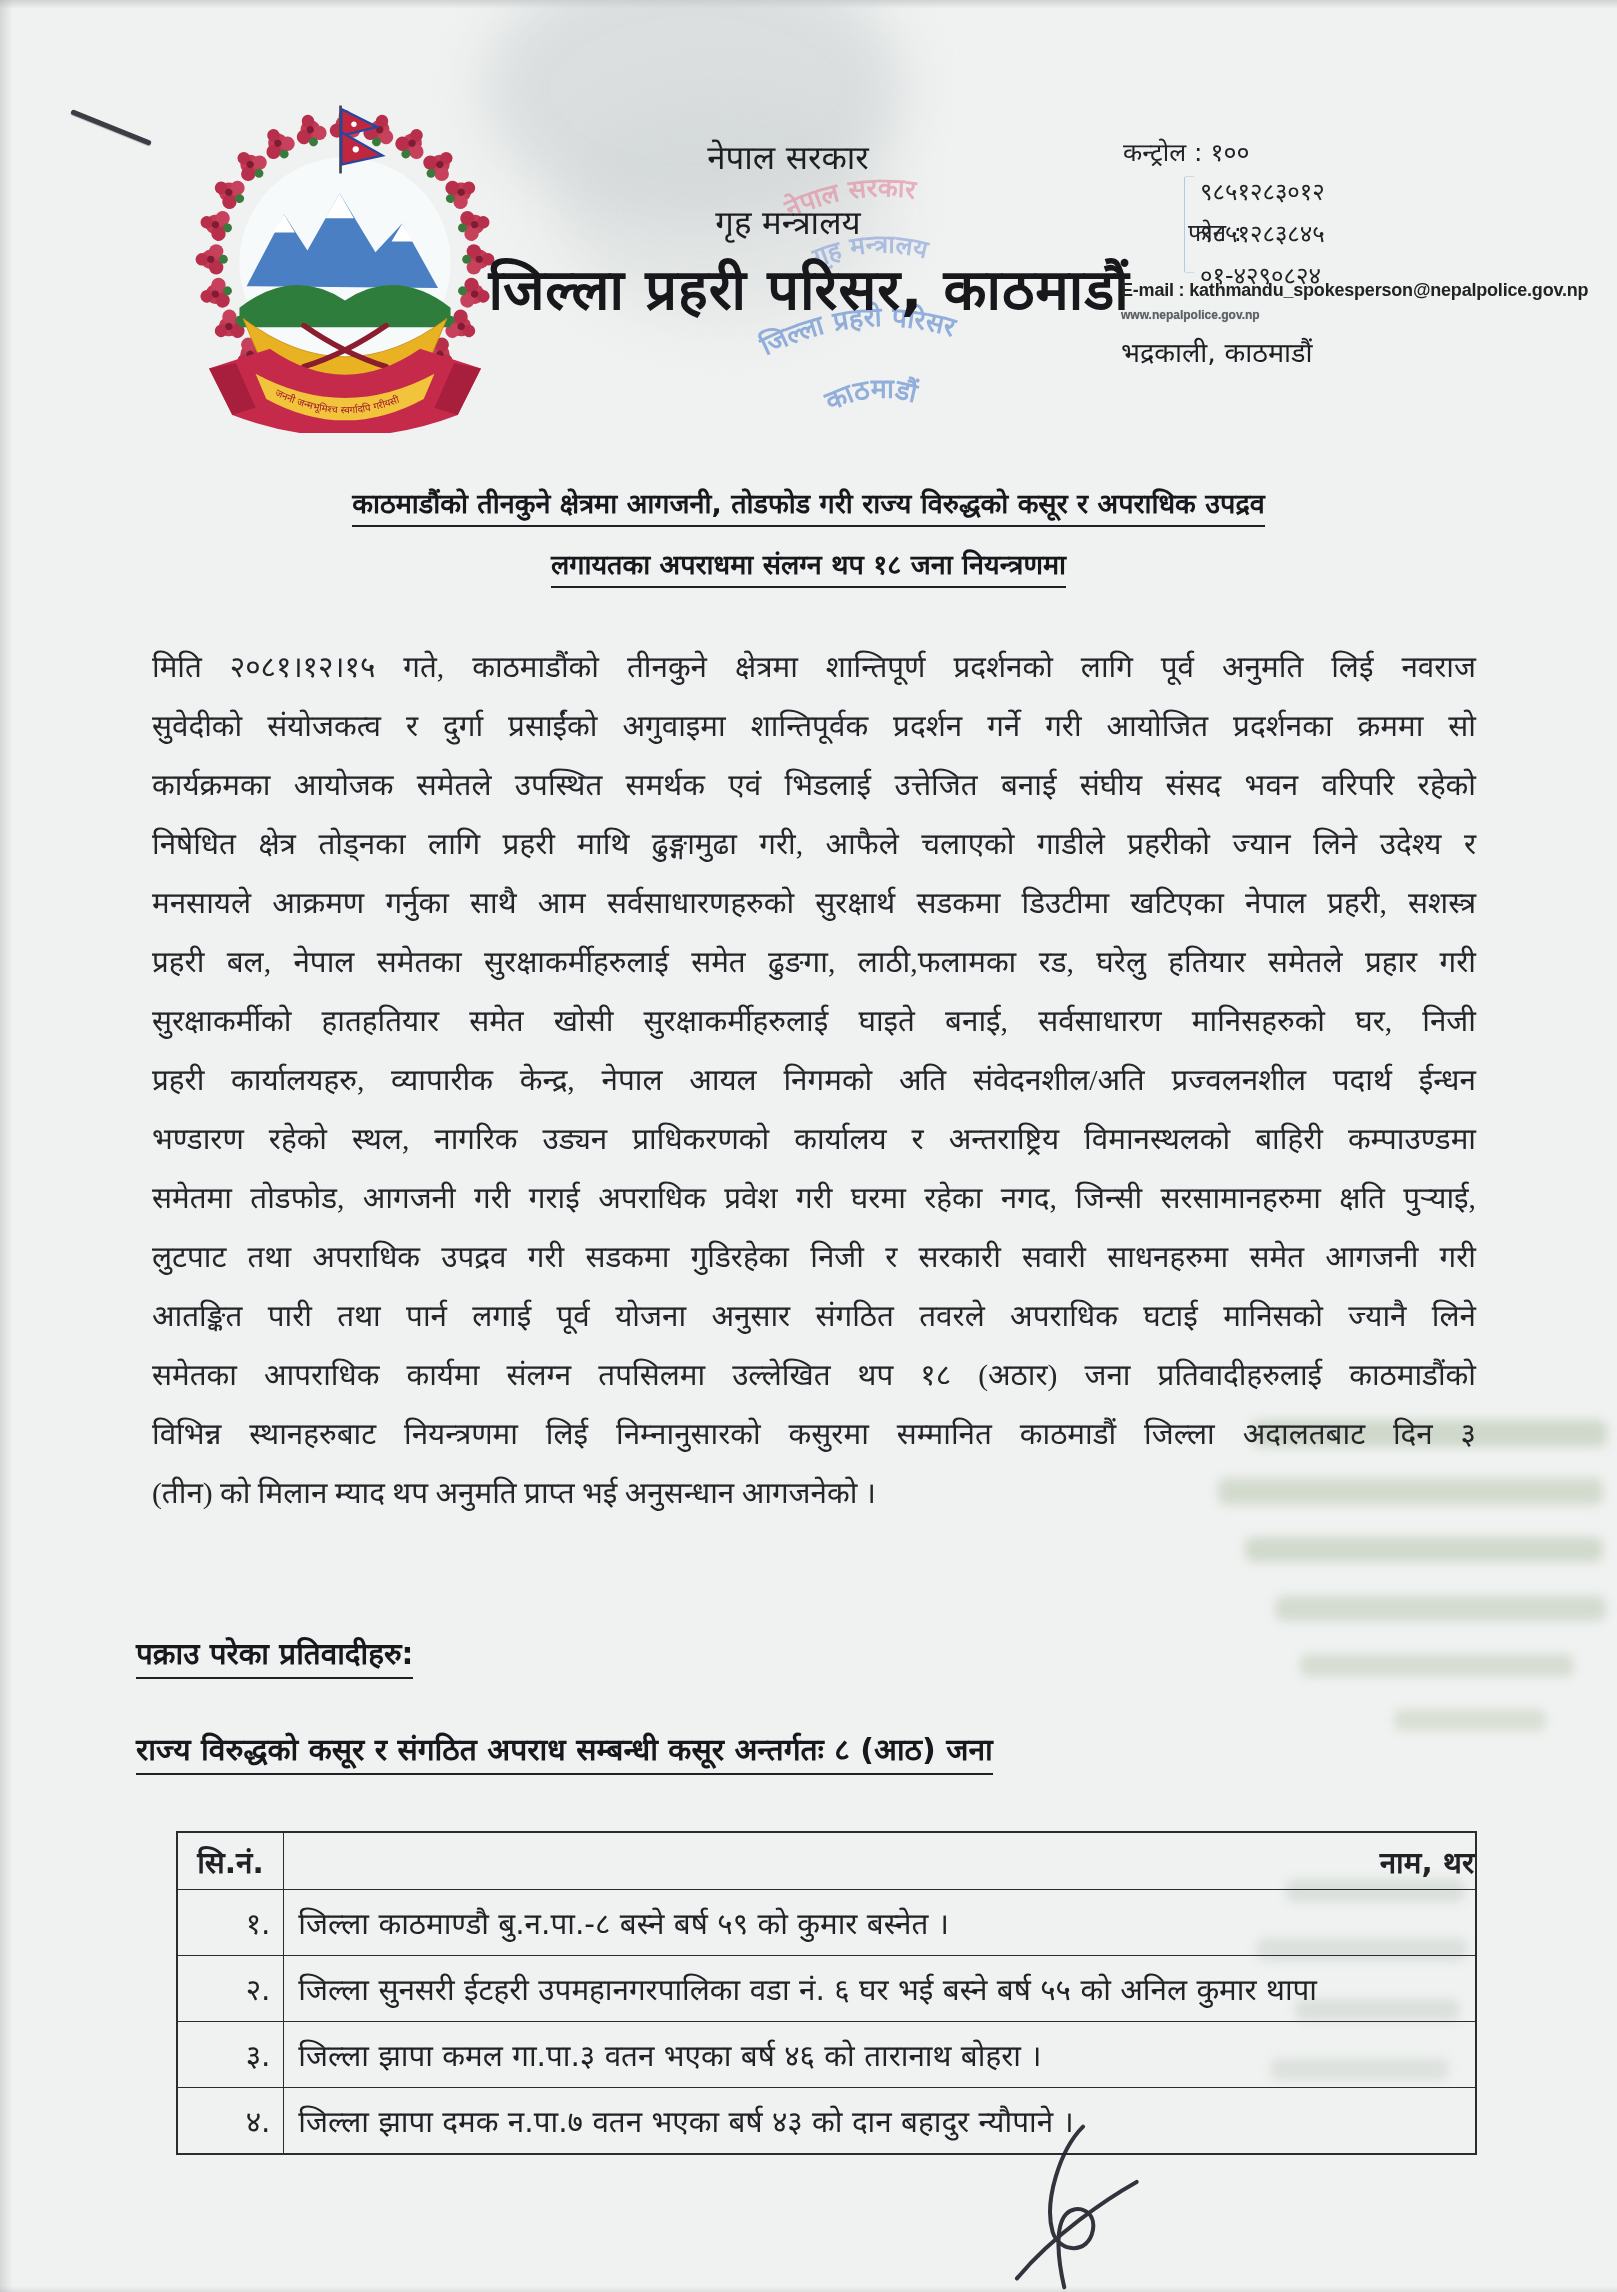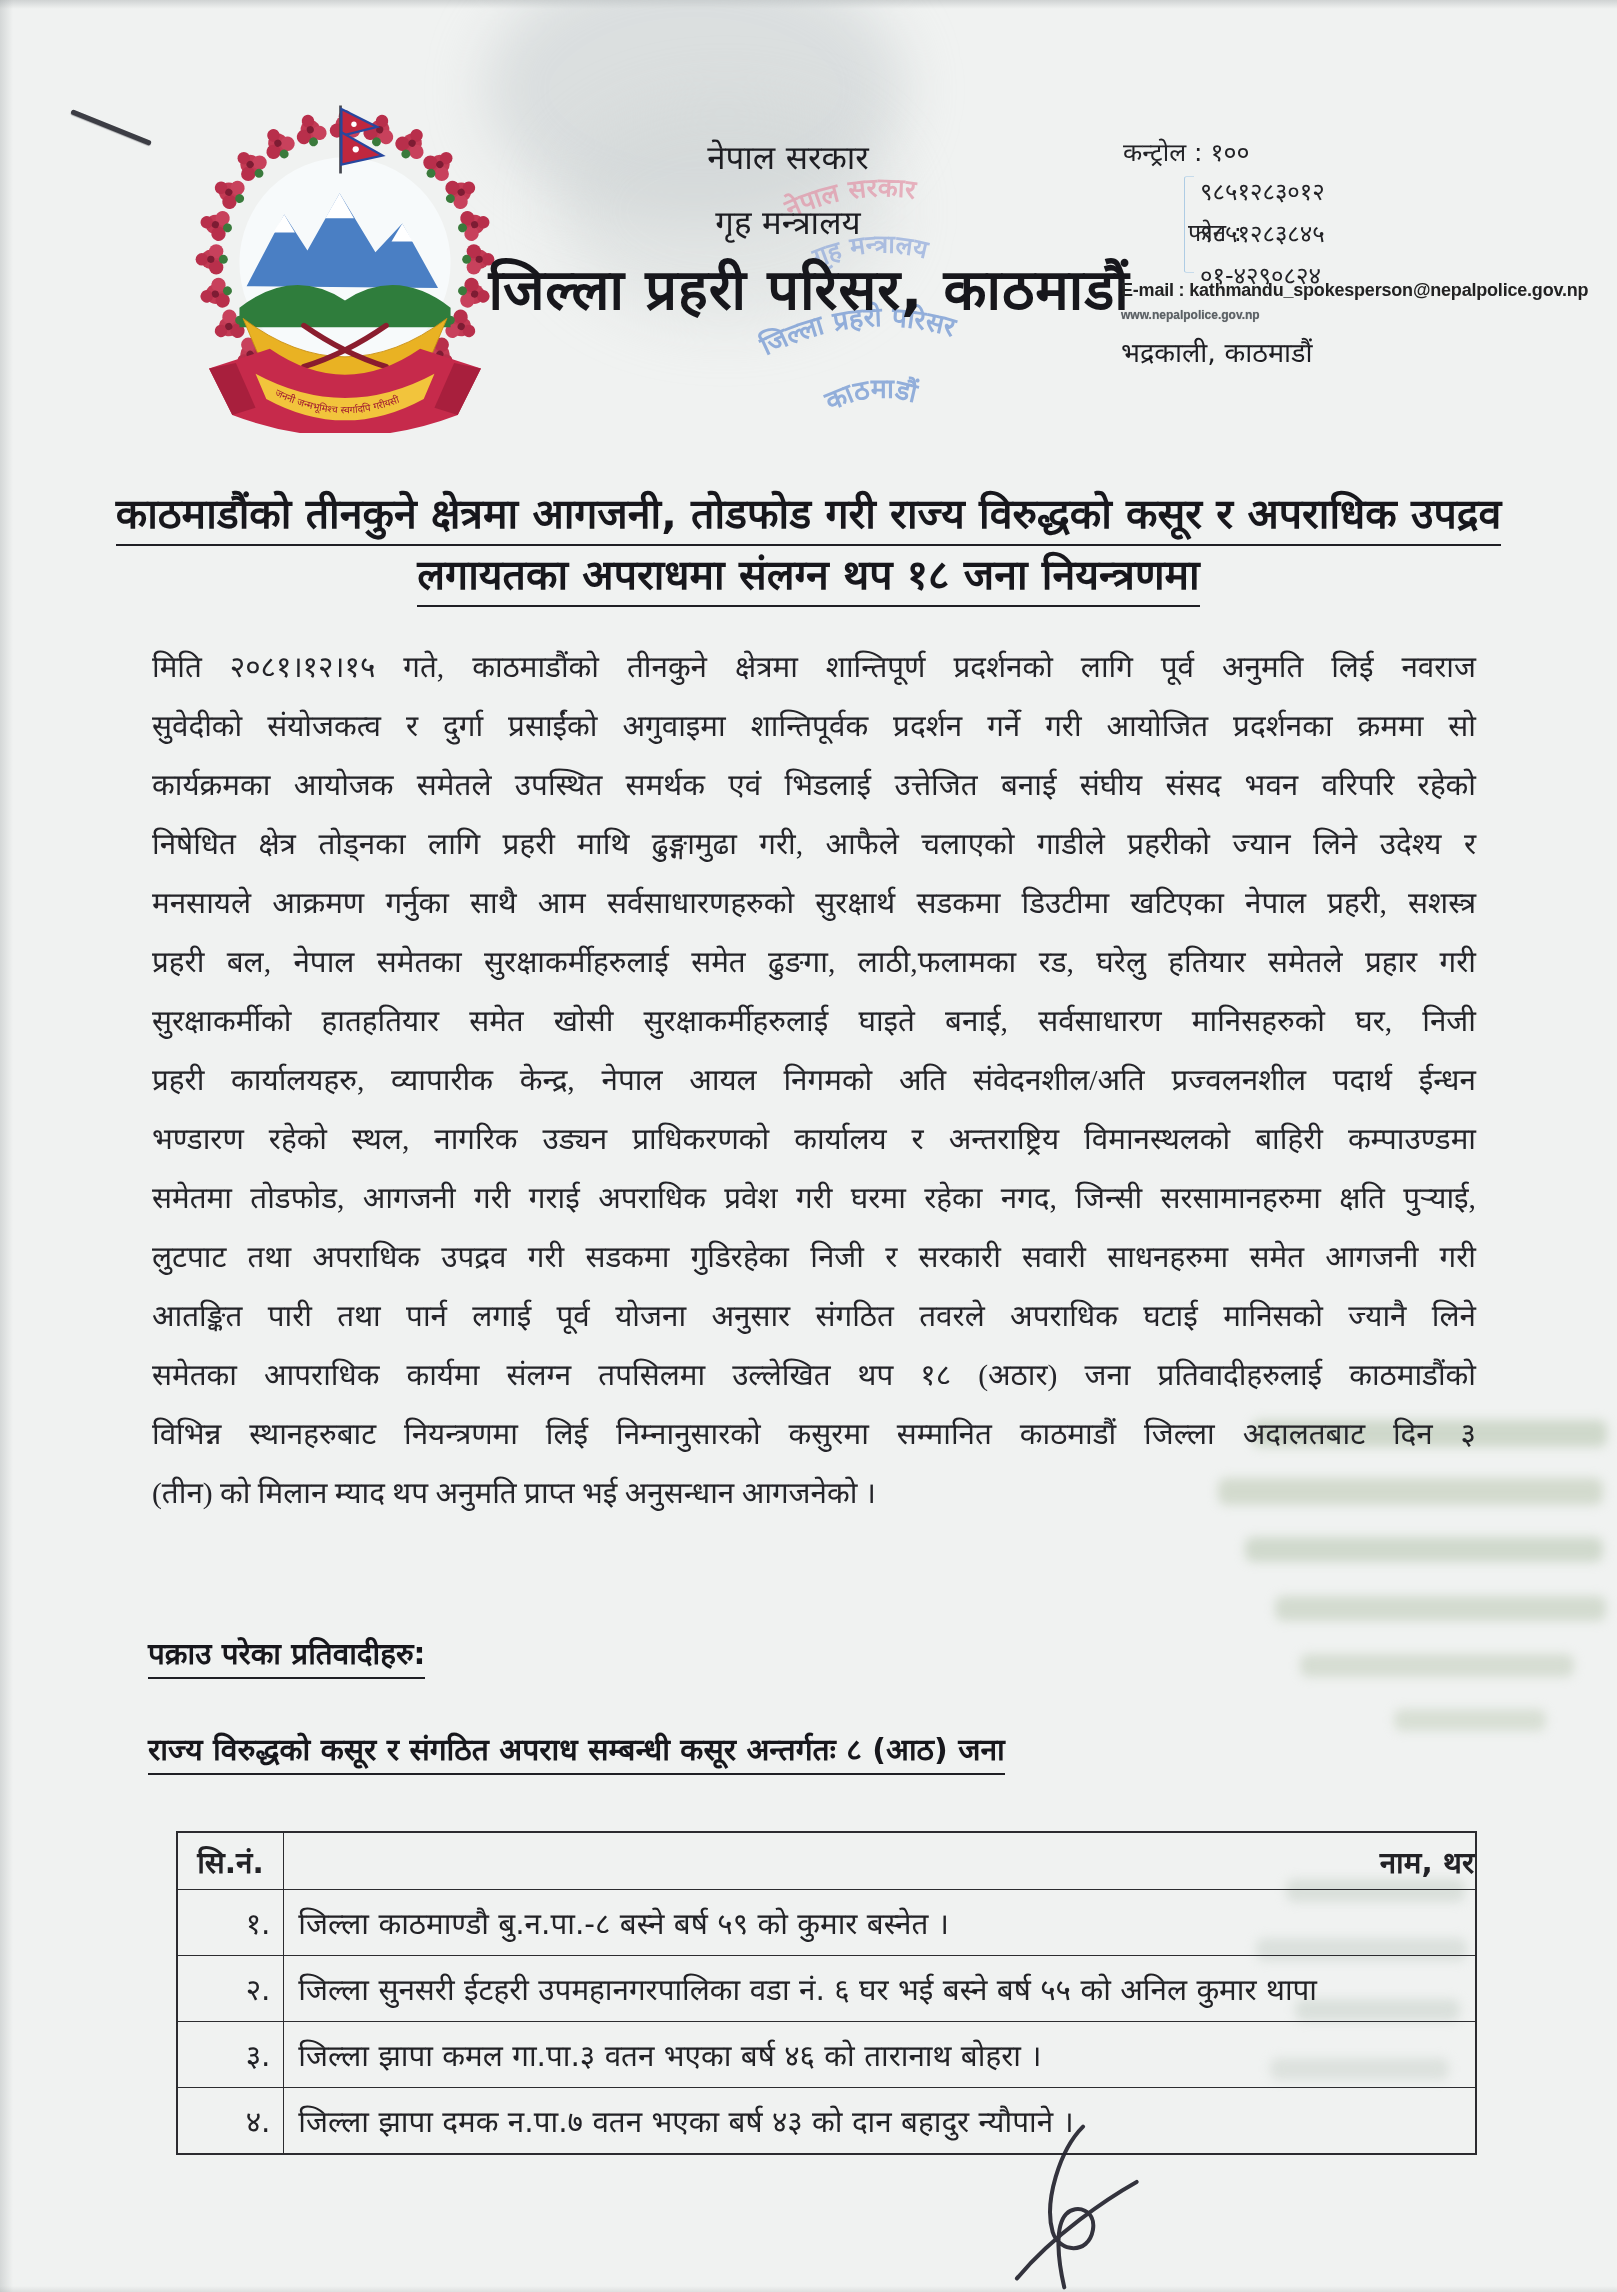--- a/index.html
+++ b/index.html
@@ -25,29 +25,29 @@
   .c-control{left:1123px;top:134px;font-size:25px;}
   .c-phlabel{left:1188px;top:215px;font-size:24px;}
   .c-ph{left:1200px;font-size:24px;}
   .ph1{top:174px;} .ph2{top:216px;} .ph3{top:258px;}
   .ph-bracket{left:1184px;top:176px;width:9px;height:95px;border-left:1.8px solid #9ec3e2;border-top:1.8px solid #bcd6ea;border-bottom:1.8px solid #bcd6ea;border-radius:2.7px 0 0 2.7px;opacity:.8;}
   .c-email{left:1121px;top:280px;font-size:18px;font-weight:700;font-family:"Liberation Sans","DejaVu Sans",sans-serif;color:#222;letter-spacing:-0.2px;}
   .c-web{left:1121px;top:308px;font-size:12px;font-weight:700;font-family:"Liberation Sans","DejaVu Sans",sans-serif;color:#5c6165;text-shadow:0 0 0.9px #8a9094;}
   .c-addr{left:1121px;top:333px;font-size:27px;color:#1d1d22;}
   .c-date{left:1146px;top:380px;font-size:36px;font-weight:600;color:#17171c;}
   
-  .title-line{left:0;width:1617px;text-align:center;font-size:41px;font-weight:700;color:#17171c;}
+  .title-line{left:0;width:1617px;text-align:center;font-size:27px;font-weight:700;color:#17171c;}
   .t1{top:484px;} .t2{top:545px;}
   .u{border-bottom:2.7px solid #1f1f24;padding-bottom:6.3px;}
   
   .body-wrap{left:152px;top:638px;width:1324px;}
   .bline{height:59px;line-height:59px;font-size:29.6px;color:#242429;text-align:justify;text-align-last:justify;white-space:normal;font-family:Liberation Serif, serif;}
   .bline.last{text-align-last:left;}
   
-  .sec{left:148px;font-size:29.6px;font-weight:700;color:#17171c;}
+  .sec{left:136px;font-size:29.6px;font-weight:700;color:#17171c;}
   .sec1{top:1632px;}
   .sec2{top:1728px;font-size:30px;}
   
   table.roster{left:176px;top:1831px;width:1301px;border-collapse:collapse;table-layout:fixed;font-size:29.6px;color:#222226;}
   table.roster,table.roster th,table.roster td{border:1.8px solid #2c2c30;}
   table.roster{border-width:2.7px;}
   table.roster th{height:54px;font-weight:700;margin-top:19px;}
   table.roster th.sn{width:103px;}
   table.roster th.nm{text-align:right;}
   table.roster td{height:63px;vertical-align:middle;}

